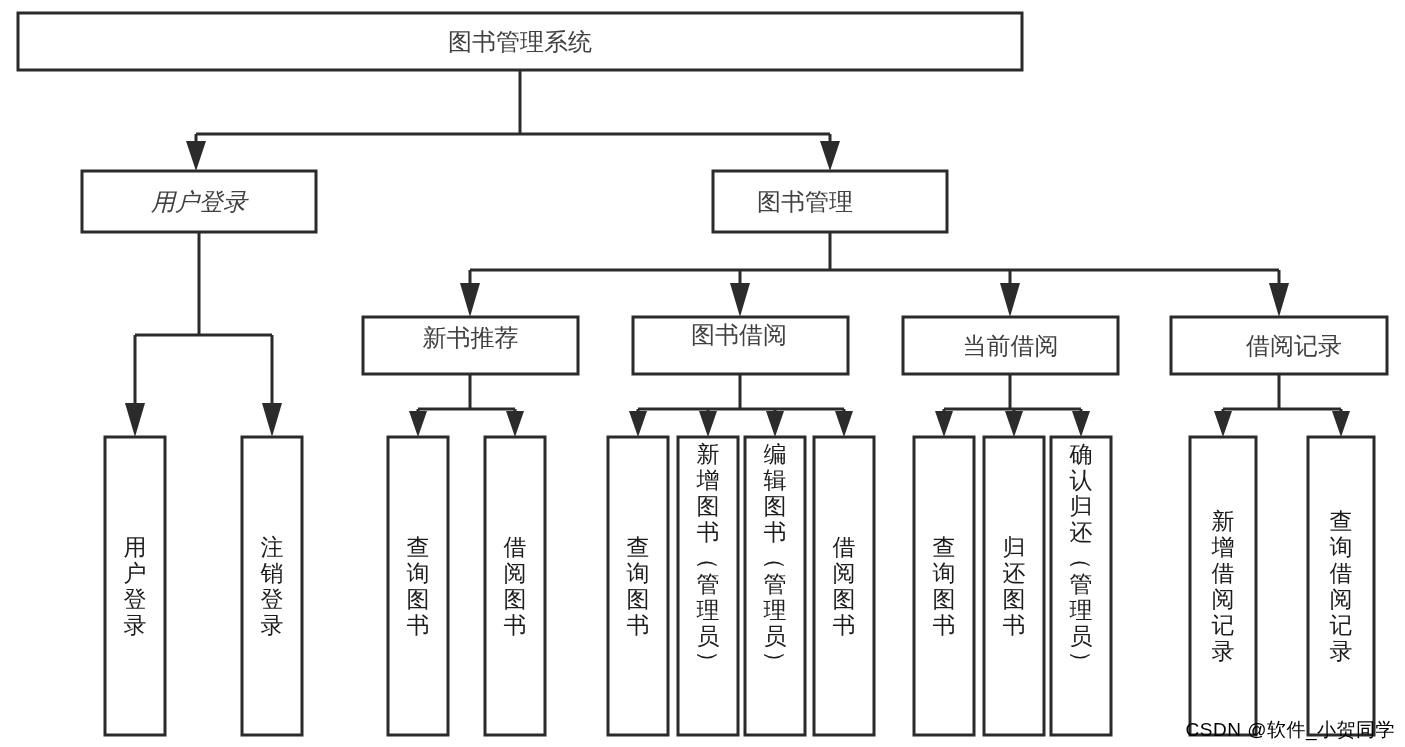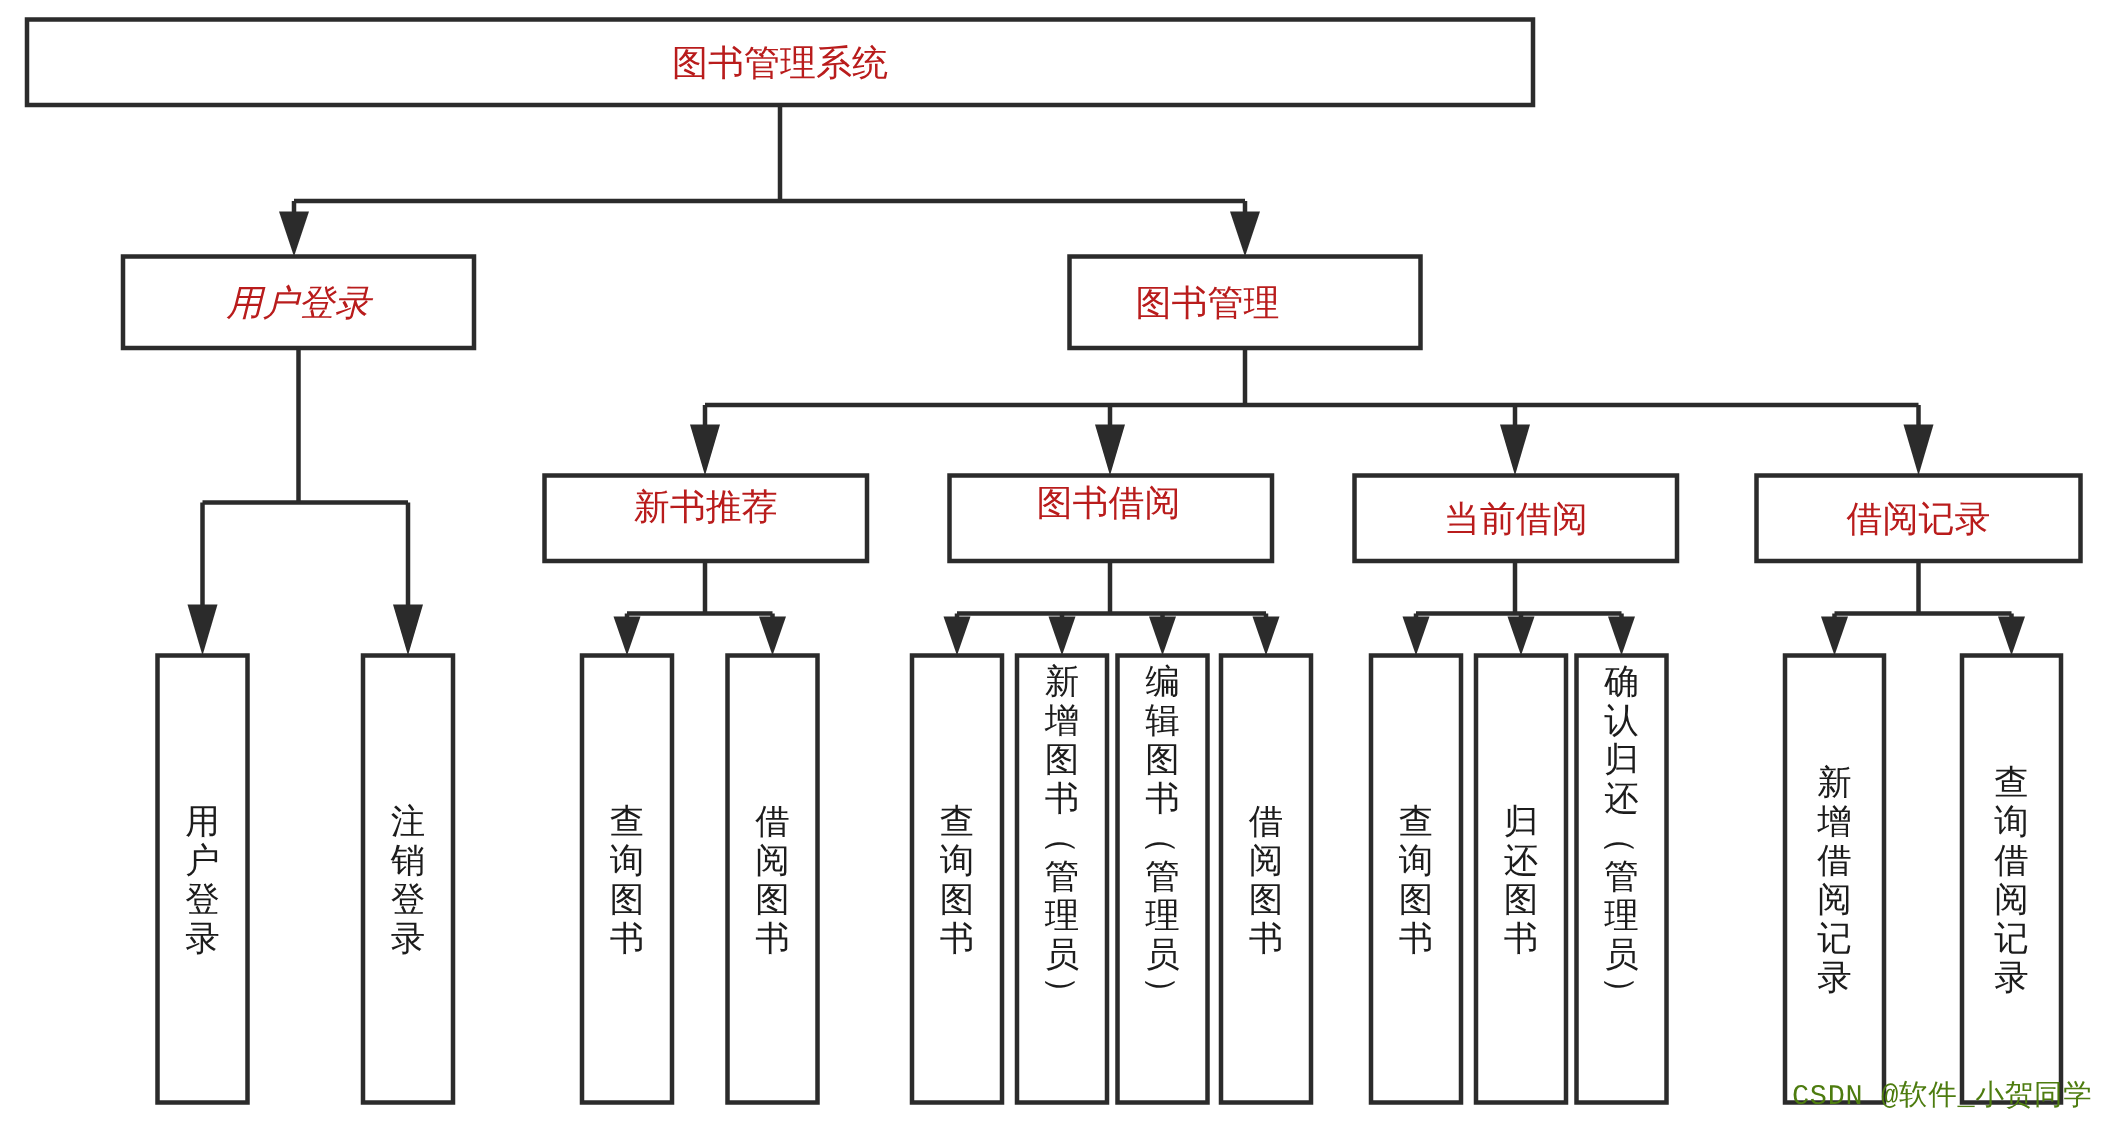--- a/index.html
+++ b/index.html
@@ -65,30 +65,30 @@
     transform: rotate(90deg);
   }
   .htext-wrap {
     position: absolute;
     display: flex;
     align-items: center;
     justify-content: center;
     pointer-events: none;
     font-family: "Liberation Sans", "DejaVu Sans", sans-serif;
     font-size: 24px;
-    color: #b91c1c;
+    color: #404040;
     white-space: pre;
   }
   #watermark {
     position: absolute;
     right: 10px;
     bottom: 4px;
-    font-family: Liberation Mono, monospace;
+    font-family: Liberation Sans, sans-serif;
     font-size: 19px;
-    color: #4d7c0f;
+    color: #000000;
     white-space: pre;
     letter-spacing: 0.5px;
     margin-left: 19px;
   }
 </style>
 </head>
 <body>
 
 <div id="diagram-root">
 
@@ -184,21 +184,21 @@
   </svg>
 
   <div class="htext-wrap" style="left:18px; top:13px; width:1004px; height:57px;">图书管理系统</div>
 
   <div class="htext-wrap" style="left:82px; top:171px; width:234px; height:61px;font-style:italic;">用户登录</div>
   <div class="htext-wrap" style="left:688px; top:171px; width:234px; height:61px;text-align:right;">图书管理</div>
 
   <div class="htext-wrap" style="left:363px; top:317px; width:215px; height:41px;">新书推荐</div>
   <div class="htext-wrap" style="left:633px; top:306px; width:212px; height:57px;">图书借阅</div>
   <div class="htext-wrap" style="left:903px; top:317px; width:215px; height:57px;">当前借阅</div>
-  <div class="htext-wrap" style="left:1171px; top:317px; width:216px; height:57px;">借阅记录</div>
+  <div class="htext-wrap" style="left:1171px; top:317px; width:216px; height:57px;padding-left:15px;">借阅记录</div>
 
   <div class="vtext-wrap center" style="left:105px; top:437px; width:60px; height:298px;">
       <span class="vchar">用</span>
       <span class="vchar">户</span>
       <span class="vchar">登</span>
       <span class="vchar">录</span>
     </div>
   <div class="vtext-wrap center" style="left:242px; top:437px; width:60px; height:298px;">
       <span class="vchar">注</span>
       <span class="vchar">销</span>

